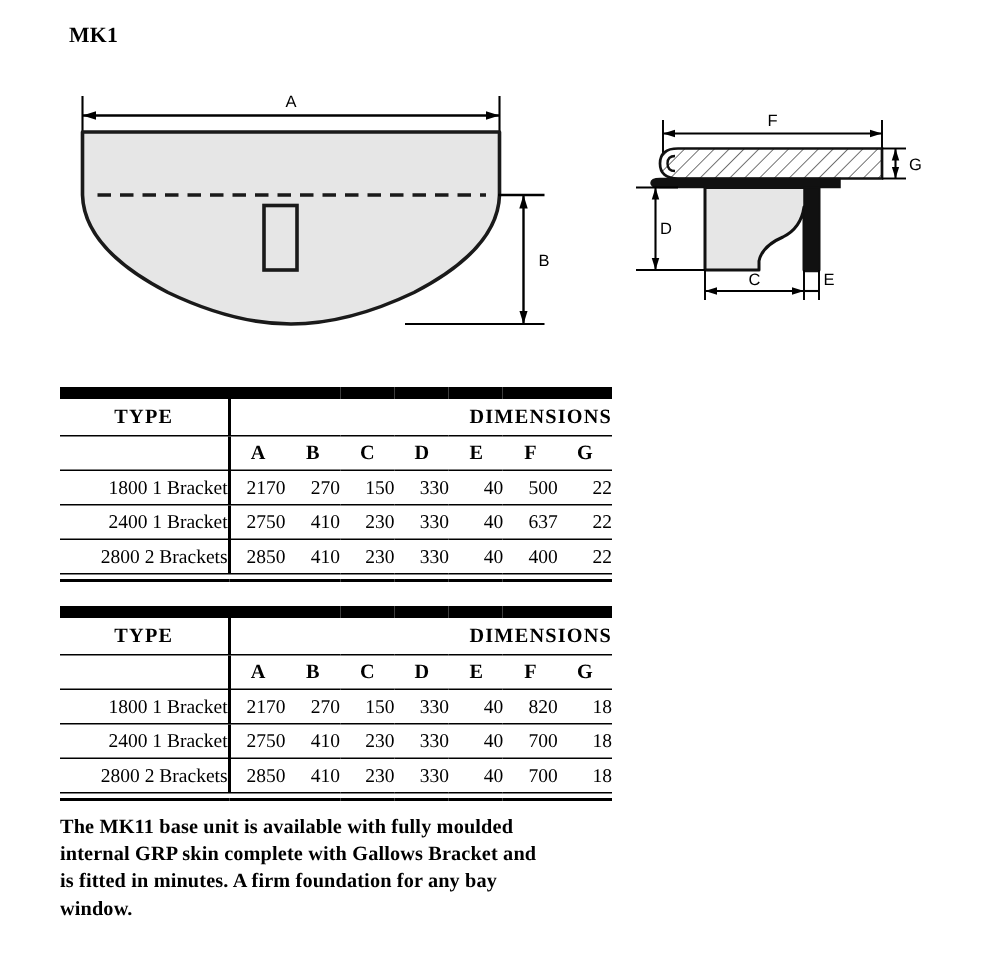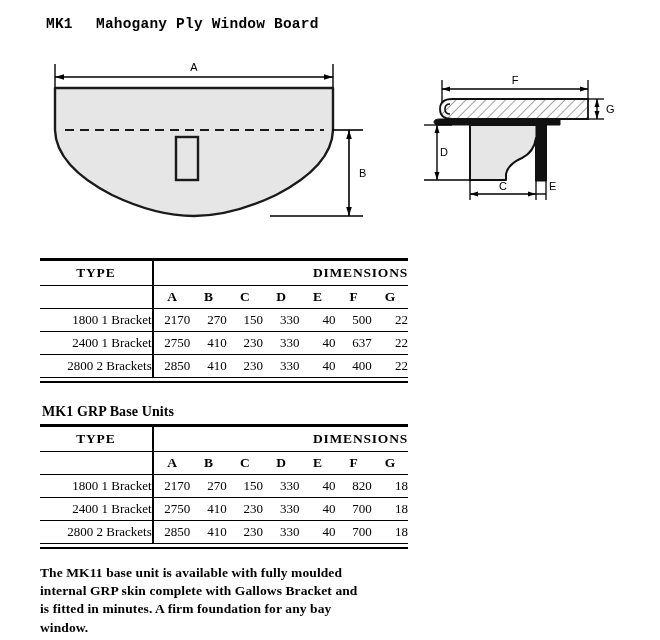--- a/index.html
+++ b/index.html
@@ -19,21 +19,20 @@
   
   #header-block {
     position: absolute;
     left: 46px;
     top: 16px;
     width: 340px;
   }
   #header-row {
     display: flex;
     align-items: flex-end;
-    font-family: Liberation Mono, monospace;
   }
   .hdr-code {
     font-weight: bold;
     font-size: 14.5px;
     letter-spacing: 0.2px;
     width: 50px;
     flex: 0 0 50px;
   }
   .hdr-title {
     font-weight: bold;
@@ -81,21 +80,21 @@
   table.spec {
     border-collapse: collapse;
     width: 368px;
     font-size: 13px;
   }
   table.spec td, table.spec th {
     padding: 0;
     margin: 0;
     font-weight: normal;
   }
-  .rule-top td    { border-top: 3px solid #000000; }
+  .rule-top td    { border-top: 8px solid #000000; }
   .rule-bottom td { border-bottom: 2px solid #000; }
   .thin-bottom td { border-bottom: 1px solid #000; }
 
   .cell-type {
     text-align: right;
     padding-left: 6px !important;
     width: 108px;
     height: 22px;
     vertical-align: middle;
   }
@@ -127,35 +126,34 @@
     font-size: 13.5px;
     height: 22px;
     vertical-align: middle;
   }
   .spacer-cell { height: 3px; }
 
   
   #footer-note {
     position: absolute;
     left: 40px;
-    top: 564px;
+    top: 542px;
     width: 330px;
     font-weight: bold;
     font-size: 13.5px;
     line-height: 1.35;
     letter-spacing: 0.1px;
   }
 </style>
 </head>
 <body>
 
 <div id="header-block">
   <div id="header-row">
     <span class="hdr-code">MK1</span>
-    <span class="hdr-title">Mahogany Ply Window Board</span>
   </div>
 </div>
 
 <svg id="plan-drawing" width="340" height="180" viewBox="0 0 340 180">
   <defs>
     <marker id="arrL" markerWidth="10" markerHeight="8" refX="9" refY="4" orient="auto" markerUnits="userSpaceOnUse">
       <path d="M9,4 L0,1.2 L0,6.8 z" fill="#000"></path>
     </marker>
     <marker id="arrR" markerWidth="10" markerHeight="8" refX="1" refY="4" orient="auto" markerUnits="userSpaceOnUse">
       <path d="M1,4 L10,1.2 L10,6.8 z" fill="#000"></path>
@@ -275,21 +273,20 @@
         <td class="cell-dim">22</td>
       </tr>
       <tr class="rule-bottom">
         <td class="spacer-cell" colspan="8"></td>
       </tr>
     </tbody>
   </table>
 </div>
 
 <div class="table-block" id="table-block-2">
-  <div class="table-caption">MK1 GRP Base Units</div>
   <table class="spec">
     <tbody>
       <tr class="rule-top thin-bottom">
         <td class="cell-type cell-type-hdr divider">TYPE</td>
         <td class="cell-dimensions-span" colspan="7">DIMENSIONS</td>
       </tr>
       <tr class="thin-bottom">
         <td class="cell-type divider">&nbsp;</td>
         <td class="cell-letter">A</td>
         <td class="cell-letter">B</td>

